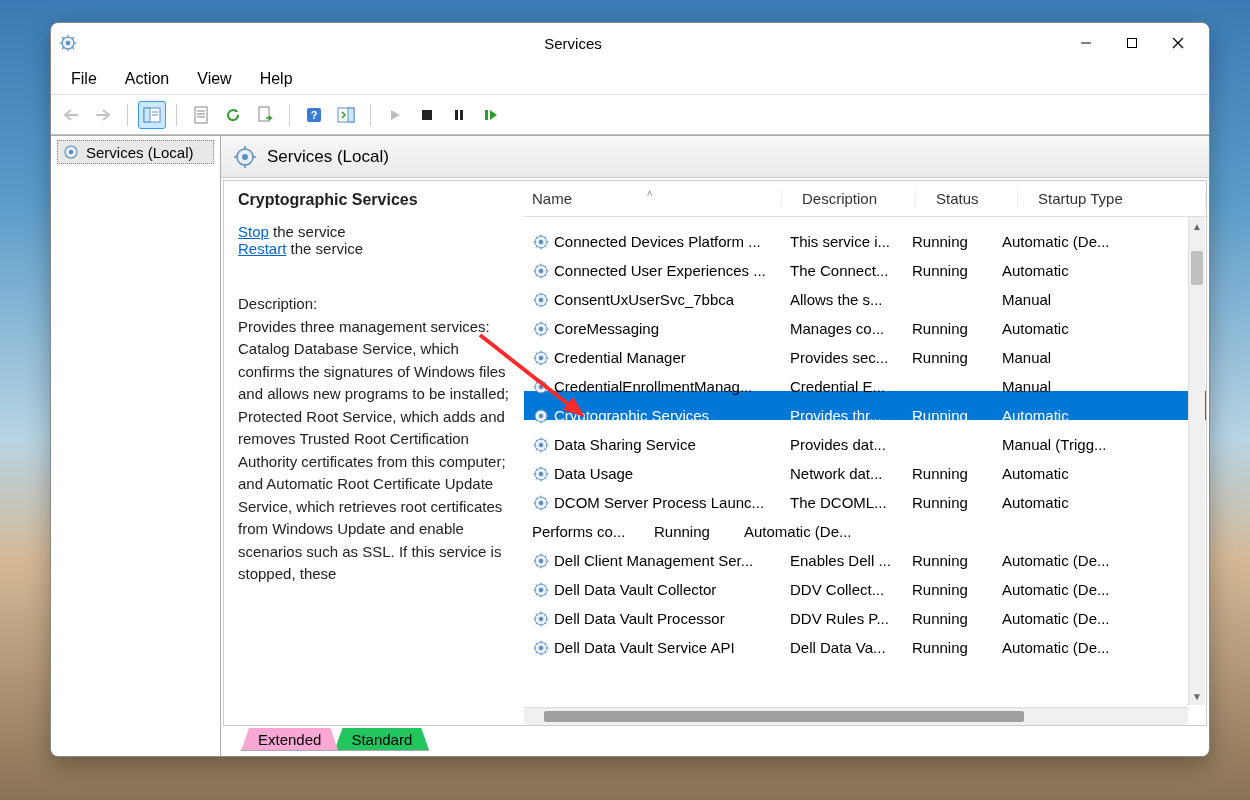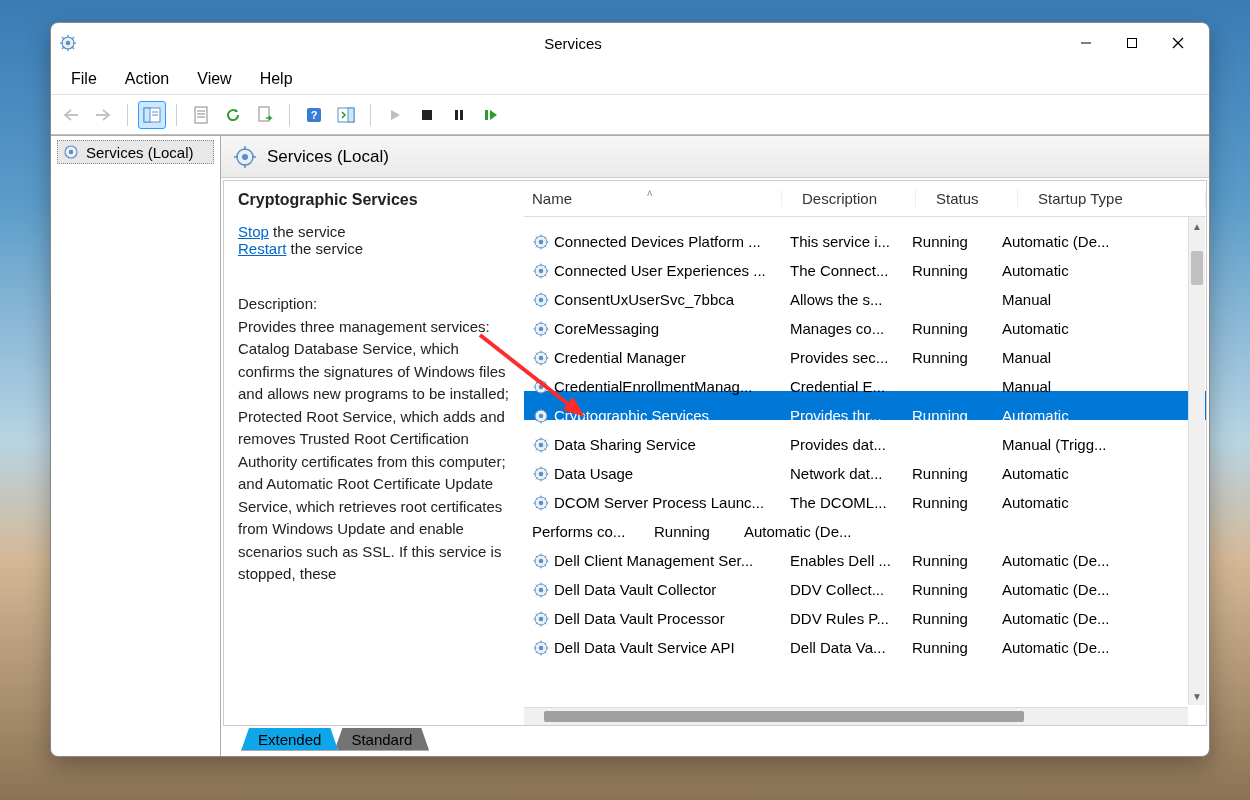--- a/index.html
+++ b/index.html
@@ -86,25 +86,25 @@
   .vscroll .thumb { position: absolute; left: 2px; right: 2px; background: #c0c0c0; border-radius: 2px; }
   .vscroll .arrow { position: absolute; left: 0; right: 0; height: 18px; display:flex; align-items:center; justify-content:center; color:#666; font-size:10px; cursor:pointer;}
   .hscroll {
     position: absolute; left: 0; right: 18px; bottom: 0; height: 18px;
     background: #f0f0f0; border-top: 1px solid #ddd;
   }
   .hscroll .thumb { position: absolute; top: 3px; bottom: 3px; left: 20px; width: 480px; background: #a0a0a0; border-radius: 2px; }
   .tabs { height: 28px; display: flex; align-items: flex-start; padding-left: 20px; font-size: 15px; }
   .tab {
     padding: 3px 16px 2px; border: 1px solid #aaa; border-top: none;
-    background: #0ea5e9; cursor: pointer;
+    background: #f9a8d4; cursor: pointer;
     clip-path: polygon(8px 0, calc(100% - 8px) 0, 100% 100%, 0 100%);
     margin-right: -4px;
   }
-  .tab.inactive { background: #737373; position: relative; z-index: 0; }
+  .tab.inactive { background: #22c55e; position: relative; z-index: 0; }
   .tab.active { z-index: 1; }
   .arrow-overlay {
     position: absolute; pointer-events: none;
   }
 </style>
 </head>
 <body>
 
 <div class="window">
   <div class="titlebar">

